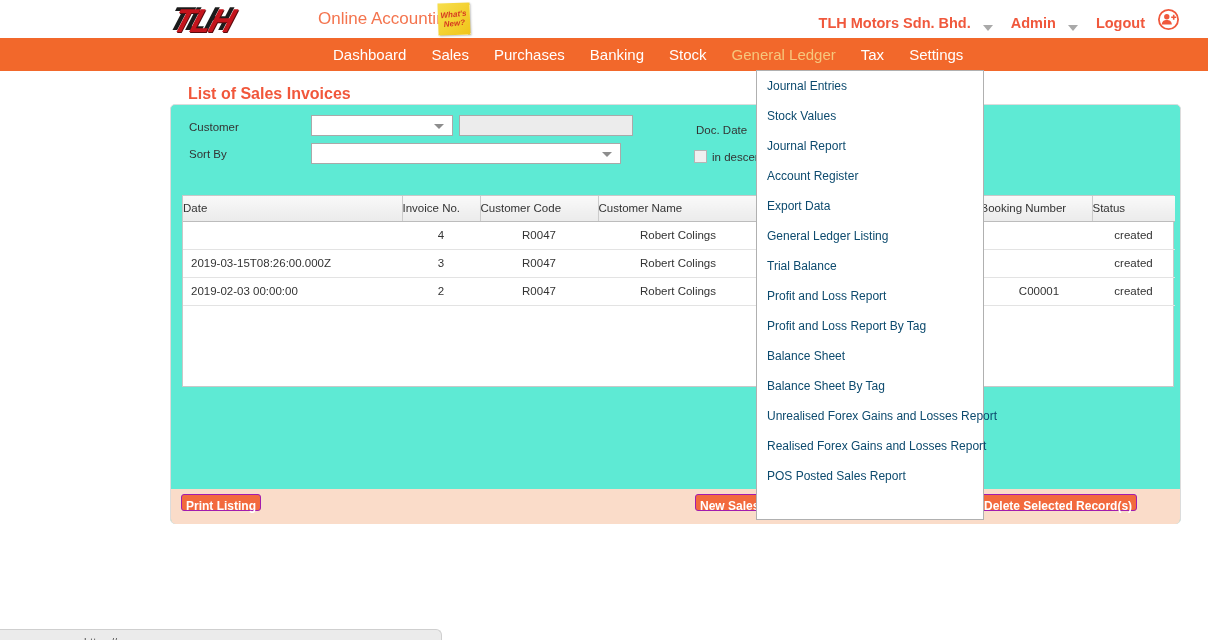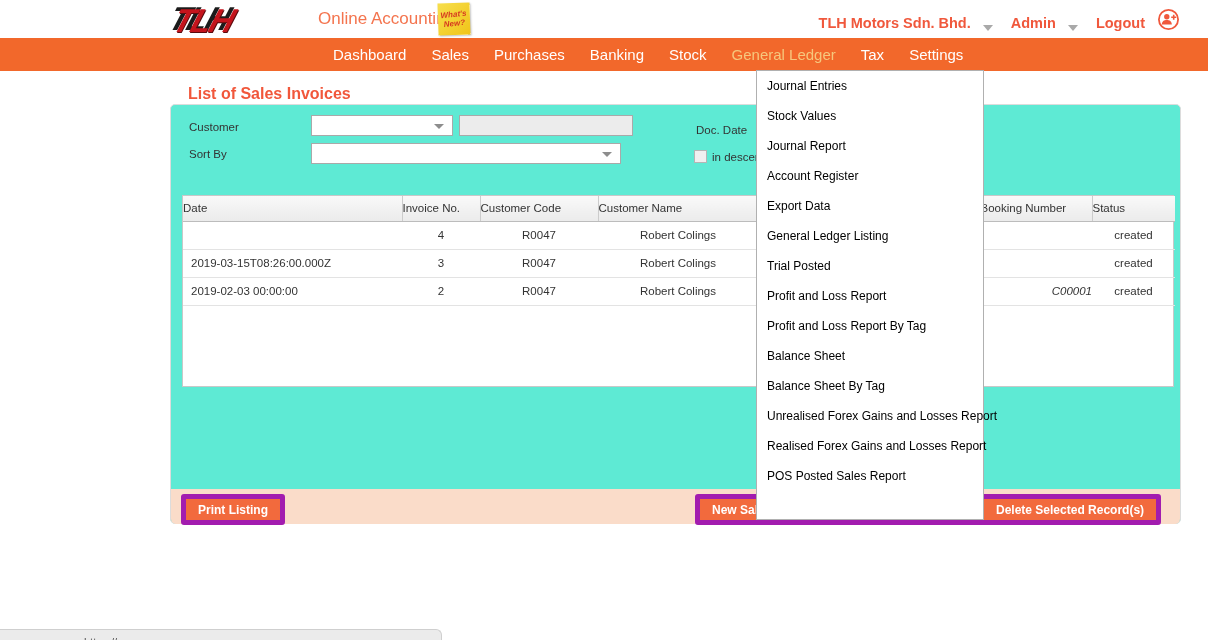--- a/index.html
+++ b/index.html
@@ -50,34 +50,34 @@
   .grid-wrap { position:absolute; left:11px; top:90px; width:992px; height:192px;
     background:#ffffff; border:1px solid #c8c8c8; }
   table.grid { border-collapse:collapse; table-layout:fixed; width:992px; }
   table.grid th { height:25px; background:linear-gradient(#f9f9f9,#ebebeb);
     border-right:1px solid #cccccc; border-bottom:1px solid #bcbcbc;
     font-size:11.5px; font-weight:normal; color:#333; text-align:left; }
   table.grid th:last-child { border-right:none; }
   table.grid td { height:28px; font-size:11.5px; color:#333; border-bottom:1px solid #e3e3e3;
     text-align:center; white-space:nowrap; overflow:hidden; }
   table.grid td.al { text-align:left; padding-left:8px; }
-  table.grid td.bl { text-align:right; padding-left:6px;font-style:italic; }
+  table.grid td.bl { text-align:center; padding-left:6px; }
 
   
   .footer-bar { position:absolute; left:0px; top:384px; width:1009px; height:35px;
     background:var(--footer-bg,#fadcc9); border-radius:0 0 5px 5px; }
-  .btn { position:absolute; top:5px; height:31px; background:var(--button,#f26a3d);
-    border:5px solid #a21caf; border-radius:3px; color:#ffffff; font-weight:bold;
-    font-size:12px; padding:0 12px; line-height:23px; cursor:pointer; white-space:nowrap; }
+  .btn { position:absolute; top:5px; height:17px; background:var(--button,#f26a3d);
+    border:1px solid #a21caf; border-radius:3px; color:#ffffff; font-weight:bold;
+    font-size:12px; padding:0 4px; line-height:23px; cursor:pointer; white-space:nowrap; }
 
   
   .gl-menu { position:absolute; left:756px; top:70px; width:228px; height:450px;
     background:#ffffff; border:1px solid #b0b0b0; z-index:50; }
   .gl-menu-item { height:30px; line-height:30px; padding-left:10px; font-size:12px;
-    color:#000000; cursor:pointer; white-space:nowrap; }
+    color:#0c4a6e; cursor:pointer; white-space:nowrap; }
 
   
   .status-bar { position:absolute; left:0; bottom:0; width:442px; height:11px;
     background:#ebebeb; border:1px solid #cfcfcf; border-left:none; border-bottom:none;
     border-radius:0 6px 0 0; overflow:hidden; }
   .status-bar span { display:block; margin-top:6px; padding-left:84px; font-size:11px; color:#555; }
 </style>
 </head>
 <body>
 
@@ -203,21 +203,21 @@
   </div>
 </div>
 
 <div class="gl-menu" id="gl-menu">
     <div class="gl-menu-item">Journal Entries</div>
     <div class="gl-menu-item">Stock Values</div>
     <div class="gl-menu-item">Journal Report</div>
     <div class="gl-menu-item">Account Register</div>
     <div class="gl-menu-item">Export Data</div>
     <div class="gl-menu-item">General Ledger Listing</div>
-    <div class="gl-menu-item">Trial Posted</div>
+    <div class="gl-menu-item">Trial Balance</div>
     <div class="gl-menu-item">Profit and Loss Report</div>
     <div class="gl-menu-item">Profit and Loss Report By Tag</div>
     <div class="gl-menu-item">Balance Sheet</div>
     <div class="gl-menu-item">Balance Sheet By Tag</div>
     <div class="gl-menu-item">Unrealised Forex Gains and Losses Report</div>
     <div class="gl-menu-item">Realised Forex Gains and Losses Report</div>
     <div class="gl-menu-item">POS Posted Sales Report</div>
   </div>
 
 <div class="status-bar">

